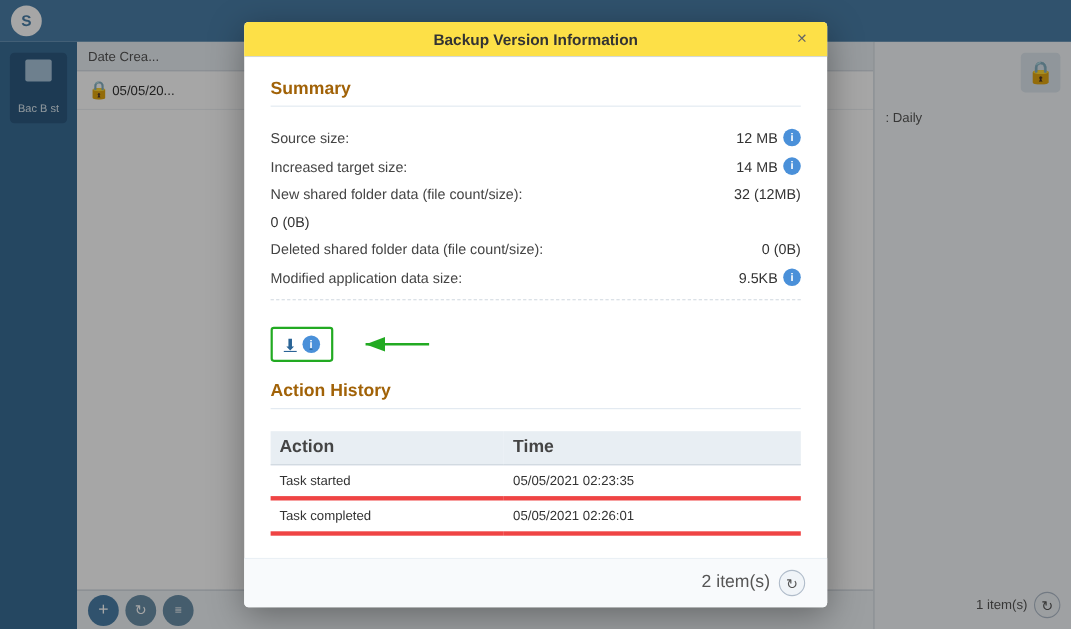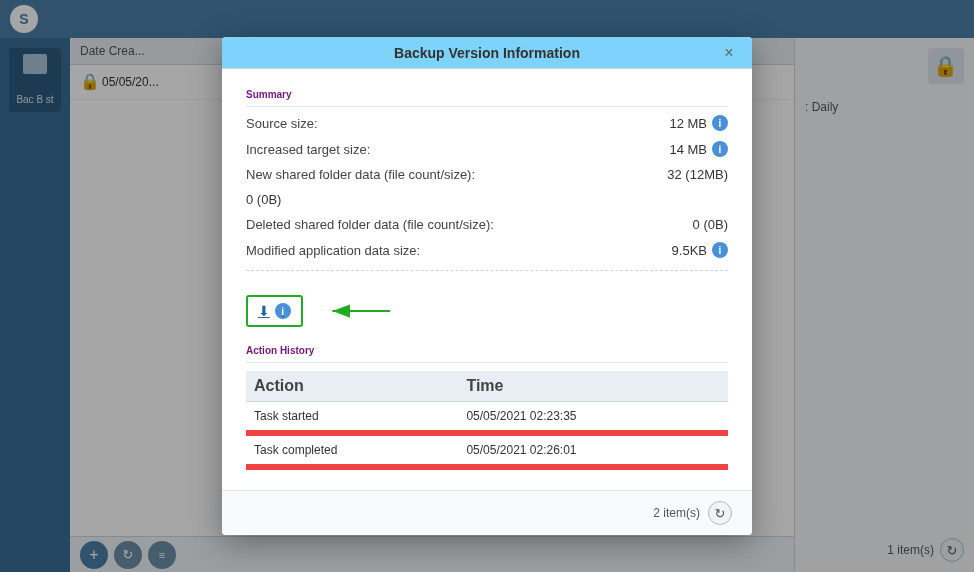--- a/index.html
+++ b/index.html
@@ -189,21 +189,21 @@
       border-radius: 4px;
       box-shadow: 0 8px 32px rgba(0,0,0,0.35);
       width: 530px;
       min-height: 420px;
       display: flex;
       flex-direction: column;
       position: relative;
     }
 
     .modal-titlebar {
-      background: #7dd3fc;
+      background: #fde047;
       border-bottom: 1px solid #d0d8df;
       border-radius: 4px 4px 0 0;
       height: 32px;
       display: flex;
       align-items: center;
       justify-content: center;
       position: relative;
       padding: 0 16px;
     }
 
@@ -227,24 +227,24 @@
       font-size: 16px;
       color: #666;
     }
 
     .modal-body {
       padding: 20px 24px;
       flex: 1;
     }
 
     .section-title {
-      font-size: 10px;
+      font-size: 16px;
       font-weight: 600;
-      color: #701a75;
-      margin-bottom: 8px;
+      color: #a16207;
+      margin-bottom: 20px;
       padding-bottom: 6px;
       border-bottom: 1px solid #e0e8f0;
     }
 
     .info-row {
       display: flex;
       align-items: center;
       margin-bottom: 10px;
       font-size: 13px;
       color: #333;
@@ -346,36 +346,36 @@
       font-size: 16px;
       font-weight: 600;
       color: #444;
       border-bottom: 1px solid #cdd5dc;
     }
 
     .action-table td {
       padding: 7px 8px;
       font-size: 12px;
       color: #333;
-      border-bottom: 6px solid #ef4444;
+      border-bottom: 4px solid #ef4444;
     }
 
     .modal-footer {
       border-top: 1px solid #e0e8f0;
       padding: 10px 20px;
       display: flex;
       align-items: center;
       justify-content: flex-end;
       gap: 8px;
       background: #f8fafc;
       border-radius: 0 0 4px 4px;
     }
 
     .footer-count {
-      font-size: 12px;
+      font-size: 16px;
       color: #555;
     }
 
     .refresh-btn {
       width: 24px; height: 24px;
       border-radius: 50%;
       border: 1px solid #b0bcca;
       background: #f0f4f8;
       display: flex; align-items: center; justify-content: center;
       font-size: 13px;

